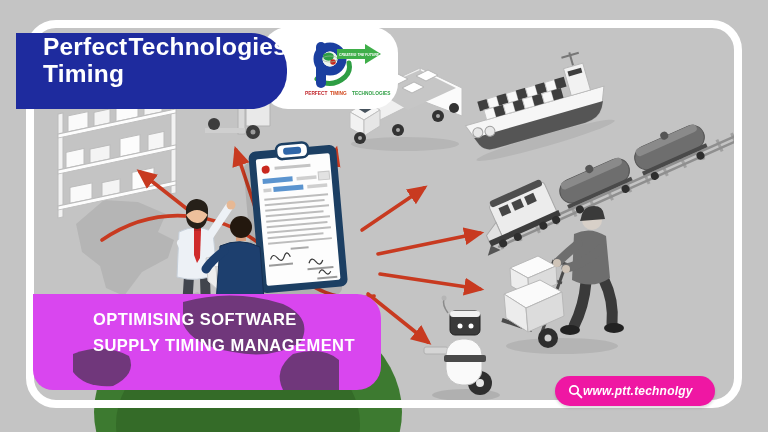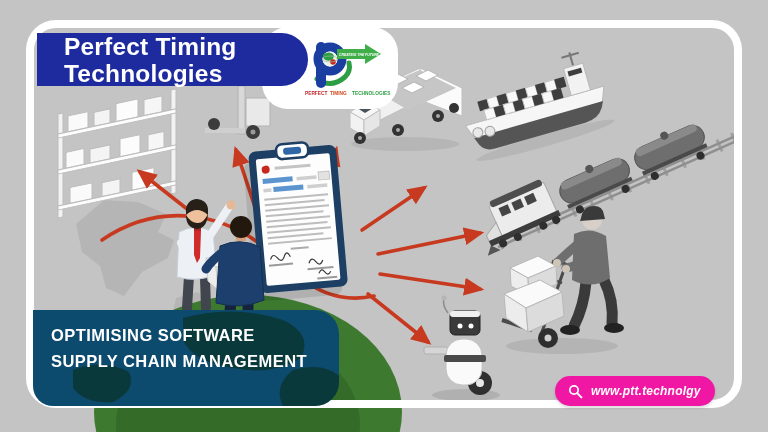--- a/index.html
+++ b/index.html
@@ -12,43 +12,43 @@
   .scene{position:absolute;left:0;top:0;z-index:1}
   .frame{
     position:absolute;left:26px;top:20px;width:700px;height:372px;
     border:8px solid #fff;border-radius:30px;z-index:4;pointer-events:none;
   }
   .logo-bubble{
     position:absolute;left:262px;top:27px;width:136px;height:82px;
     background:#fff;border-radius:26px;z-index:6;
   }
   .blue-banner{
-    position:absolute;left:37px;top:33px;width:271px;height:53px;
+    position:absolute;left:16px;top:33px;width:271px;height:76px;
     background:#1e2b9e;border-radius:0 36px 36px 0;z-index:7;
-    display:flex;flex-direction:column;justify-content:center;
+    display:flex;flex-direction:row;justify-content:center;
     padding-left:27px;box-sizing:border-box;
   }
   .blue-banner .bl{
     color:#fff;font-weight:700;font-size:24.5px;line-height:27px;letter-spacing:.2px;
   }
   .logo{position:absolute;left:299px;top:33px;z-index:8}
   .green-banner{
-    position:absolute;left:33px;top:310px;width:306px;height:96px;
-    background:#0c4a6e;border-radius:0 24px 24px 20px;z-index:7;overflow:hidden;
+    position:absolute;left:33px;top:294px;width:306px;height:96px;
+    background:#d946ef;border-radius:0 24px 24px 20px;z-index:7;overflow:hidden;padding-left:42px;
   }
   .green-banner .map-texture{position:absolute;left:0;top:0}
   .green-banner .txt{position:relative;padding:12px 0 0 18px}
   .green-banner .hl{
     color:#fff;font-weight:700;font-size:16.5px;line-height:26px;letter-spacing:.45px;
     white-space:nowrap;
   }
   .pill{
     position:absolute;left:555px;top:376px;width:160px;height:30px;
     background:#ef17a3;border-radius:16px;z-index:7;
-    display:flex;align-items:center;gap:8px;padding-left:13px;box-sizing:border-box;
+    display:flex;align-items:center;padding-left:13px;box-sizing:border-box;
     box-shadow:0 2px 3px rgba(0,0,0,.15);
   }
   .pill .url{color:#fff;font-style:italic;font-size:12px;font-weight:600;letter-spacing:.2px}
 </style>
 </head>
 <body>
 
 <div class="stage">
 
   <svg class="scene" width="768" height="432" viewBox="0 0 768 432">
@@ -353,21 +353,21 @@
   <div class="green-banner">
     <svg class="map-texture" width="306" height="96" viewBox="0 0 306 96">
       <g fill="rgba(8,40,8,0.5)">
         <path d="M150,8 Q200,-6 250,10 Q280,24 268,48 Q240,66 200,58 Q160,52 150,30 Z"></path>
         <path d="M40,60 Q70,48 96,62 Q104,80 80,92 Q52,94 40,78 Z"></path>
         <path d="M260,60 Q290,52 306,66 L306,96 L250,96 Q240,76 260,60 Z"></path>
       </g>
     </svg>
     <div class="txt">
       <div class="hl">OPTIMISING SOFTWARE</div>
-      <div class="hl">SUPPLY CHAIN MANAGEMENT</div>
+      <div class="hl">SUPPLY TIMING MANAGEMENT</div>
     </div>
   </div>
 
   <div class="pill">
     <svg width="15" height="15" viewBox="0 0 15 15">
       <circle cx="6" cy="6" r="4.2" stroke="#fff" stroke-width="1.8" fill="none"></circle>
       <line x1="9.4" y1="9.4" x2="13.4" y2="13.4" stroke="#fff" stroke-width="2" stroke-linecap="round"></line>
     </svg>
     <span class="url">www.ptt.technolgy</span>
   </div>

